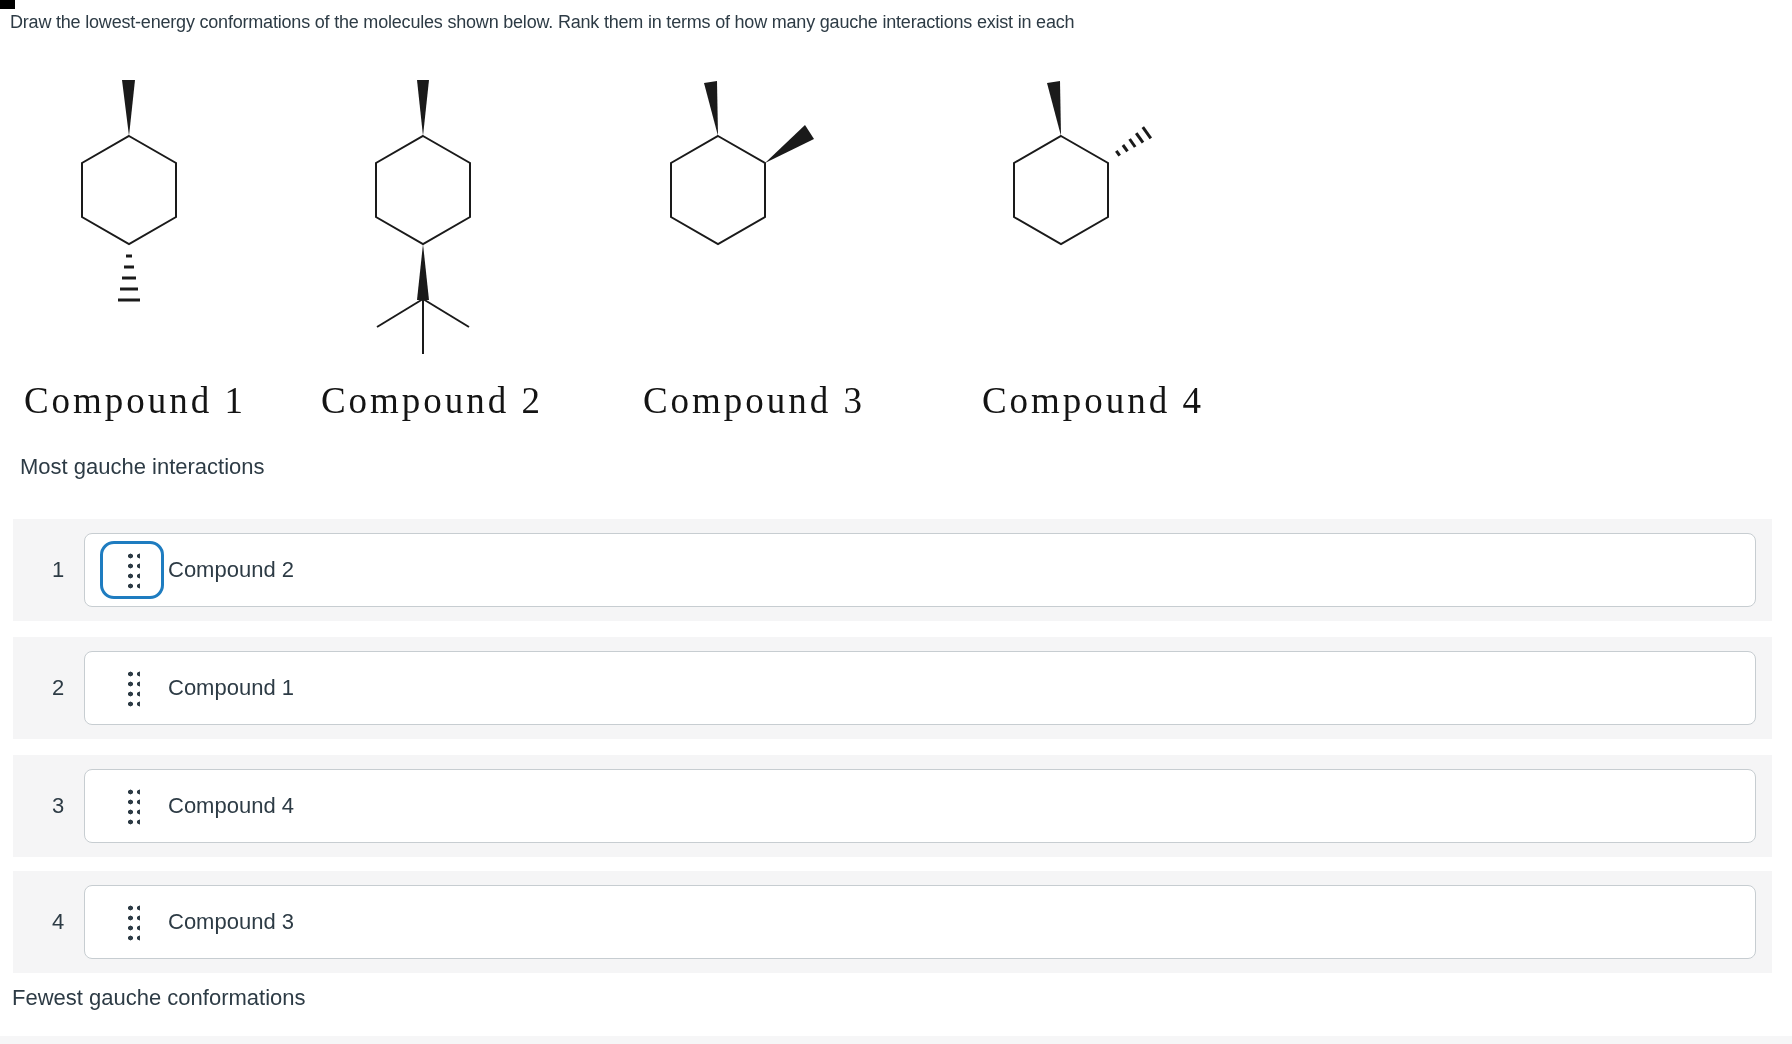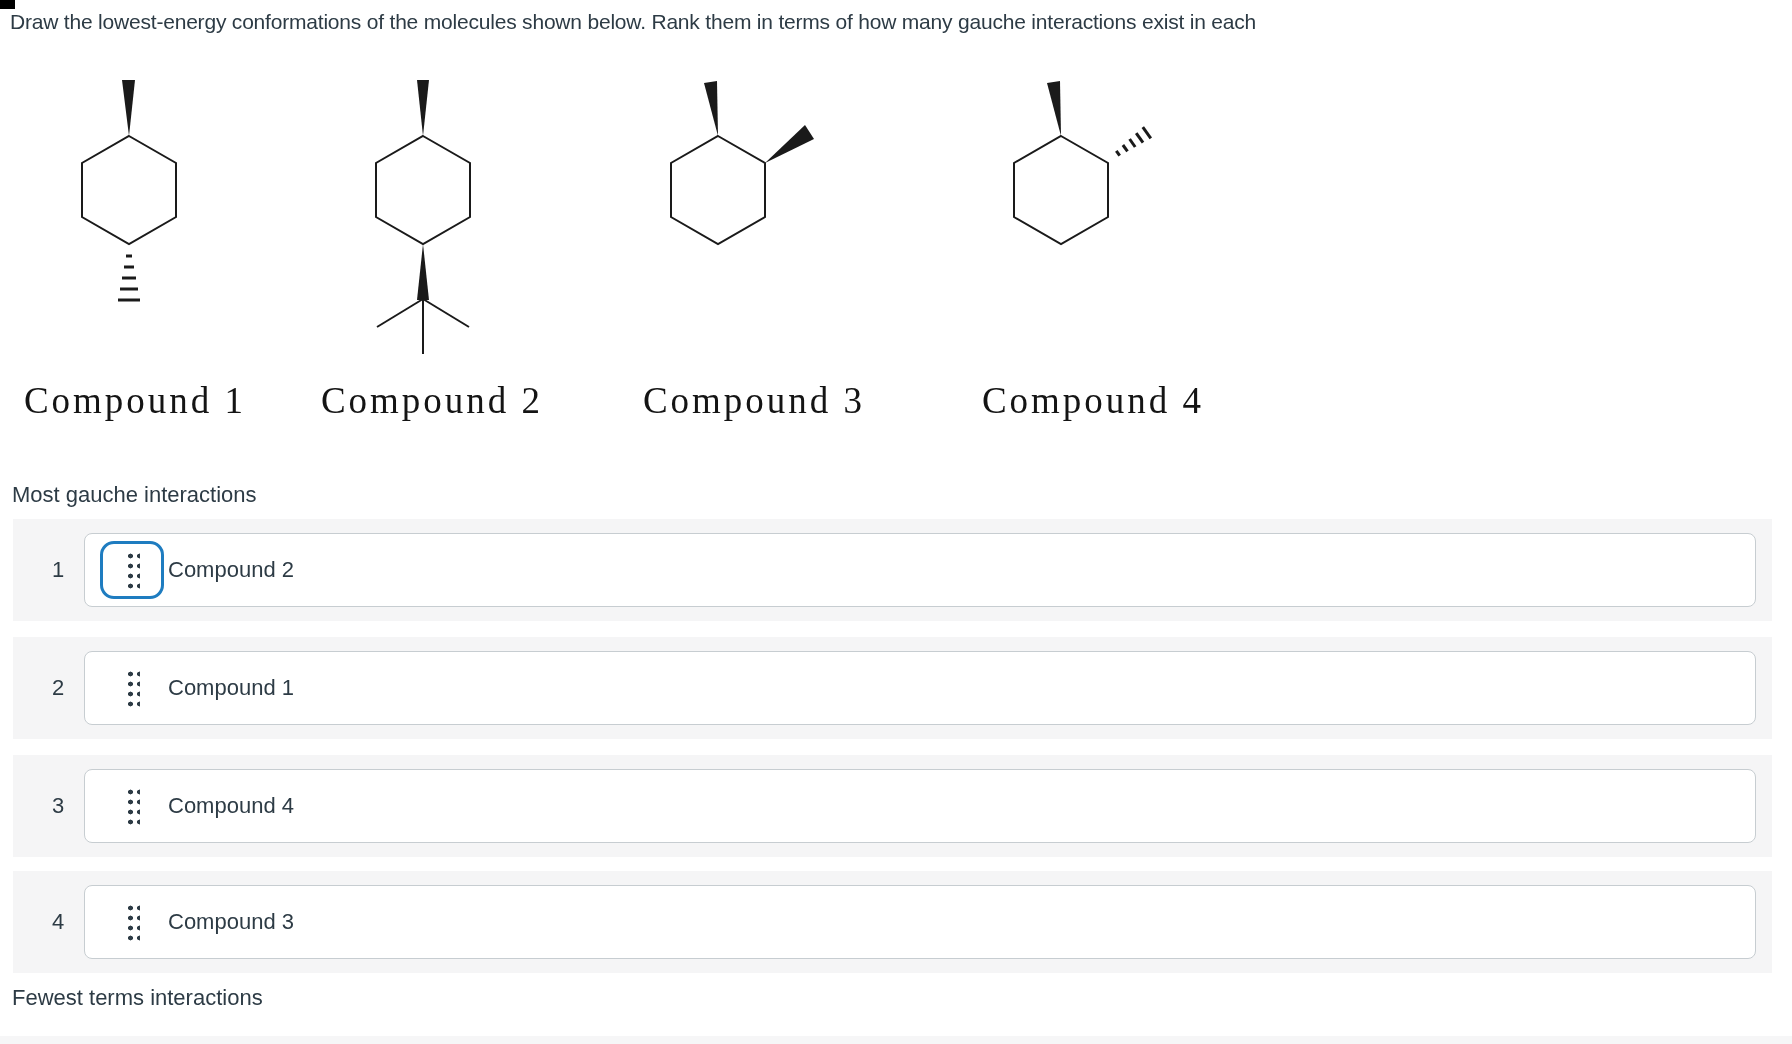--- a/index.html
+++ b/index.html
@@ -2,30 +2,30 @@
 <html><head>
 <meta charset="utf-8">
 <style>
   * { margin:0; padding:0; box-sizing:border-box; }
   html,body { width:1792px; height:1044px; background:#ffffff; overflow:hidden;
               font-family:"Liberation Sans", sans-serif; position:relative; }
 
   .corner-mark { position:absolute; left:0; top:0; width:15px; height:9px; background:#000; }
 
   .question { position:absolute; left:10px; top:5px; width:1560px;
-              color:#2d3b45; font-size:21px; line-height:34px; letter-spacing:-0.2px; }
+              color:#2d3b45; font-size:18px; line-height:34px; letter-spacing:-0.2px; }
 
   .molecules-svg { position:absolute; left:0; top:0; width:1250px; height:420px; }
 
   .compound-label { position:absolute; top:379px; transform:translateX(-50%);
                     font-family:"Liberation Serif", serif; font-size:37px; color:#141414;
                     letter-spacing:3px; white-space:nowrap; }
 
   .section-label { position:absolute; left:12px; color:#2d3b45; font-size:22px; }
-  .section-label.top { top:482px; }
+  .section-label.top { top:454px;margin-left:8px; }
   .section-label.bottom { top:985px; }
 
   .row { position:absolute; left:13px; width:1759px; height:102px; background:#f5f5f6; }
   .rank-num { position:absolute; left:28px; top:0; width:34px; height:102px;
               line-height:102px; text-align:center; color:#2d3b45; font-size:22px; }
   .card { position:absolute; left:71px; top:14px; width:1672px; height:74px;
           background:#ffffff; border:1px solid #c7cdd1; border-radius:8px;
           display:flex; align-items:center; padding-left:15px; }
   .handle { width:64px; height:58px; border:none; background:#ffffff; border-radius:14px;
             display:flex; align-items:center; justify-content:center; flex:0 0 auto; cursor:grab; }
@@ -128,15 +128,15 @@
 <div class="row" style="top:871px">
   <span class="rank-num">4</span>
   <div class="card">
     <button class="handle">
       <span class="dots"></span>
     </button>
     <span class="item-label">Compound 3</span>
   </div>
 </div>
 
-<div class="section-label bottom">Fewest terms interactions</div>
+<div class="section-label bottom">Fewest gauche conformations</div>
 
 <div class="bottom-strip"></div>
 
 </body></html>

